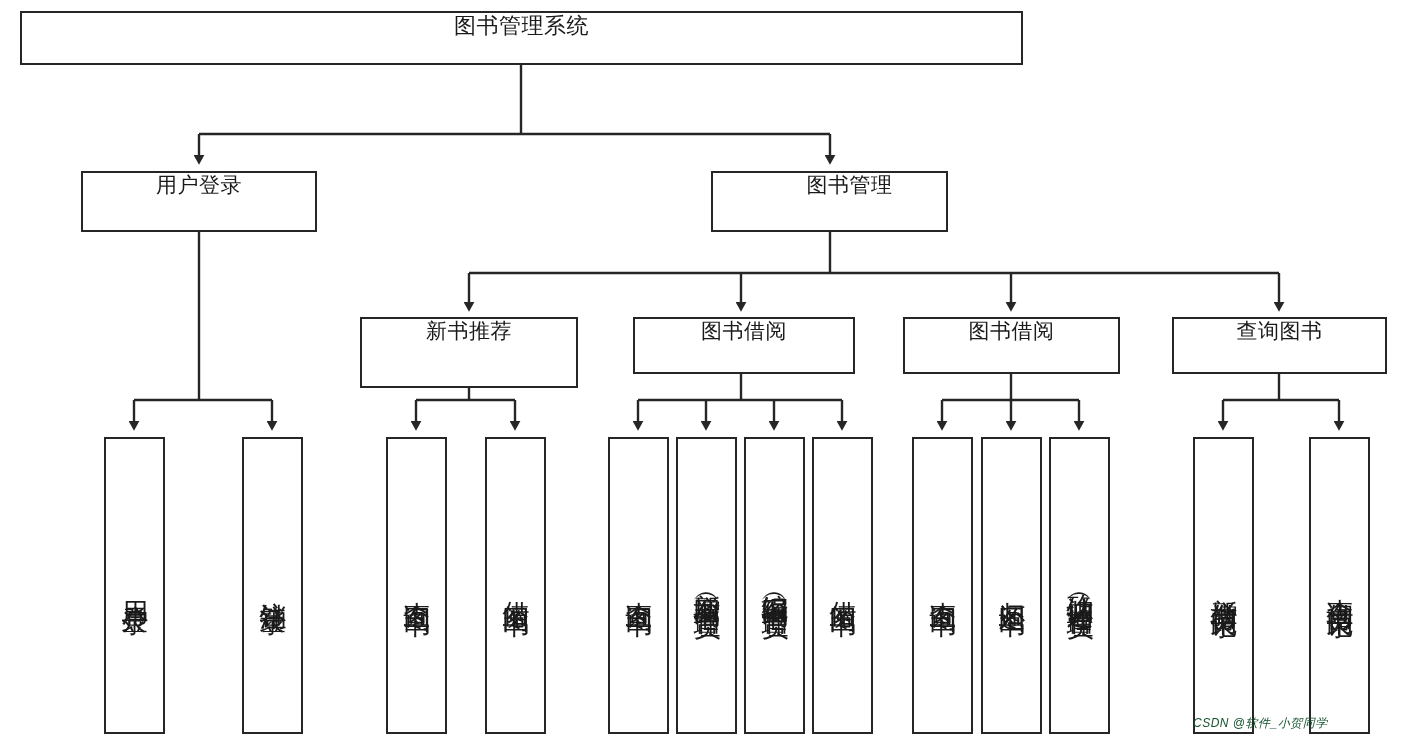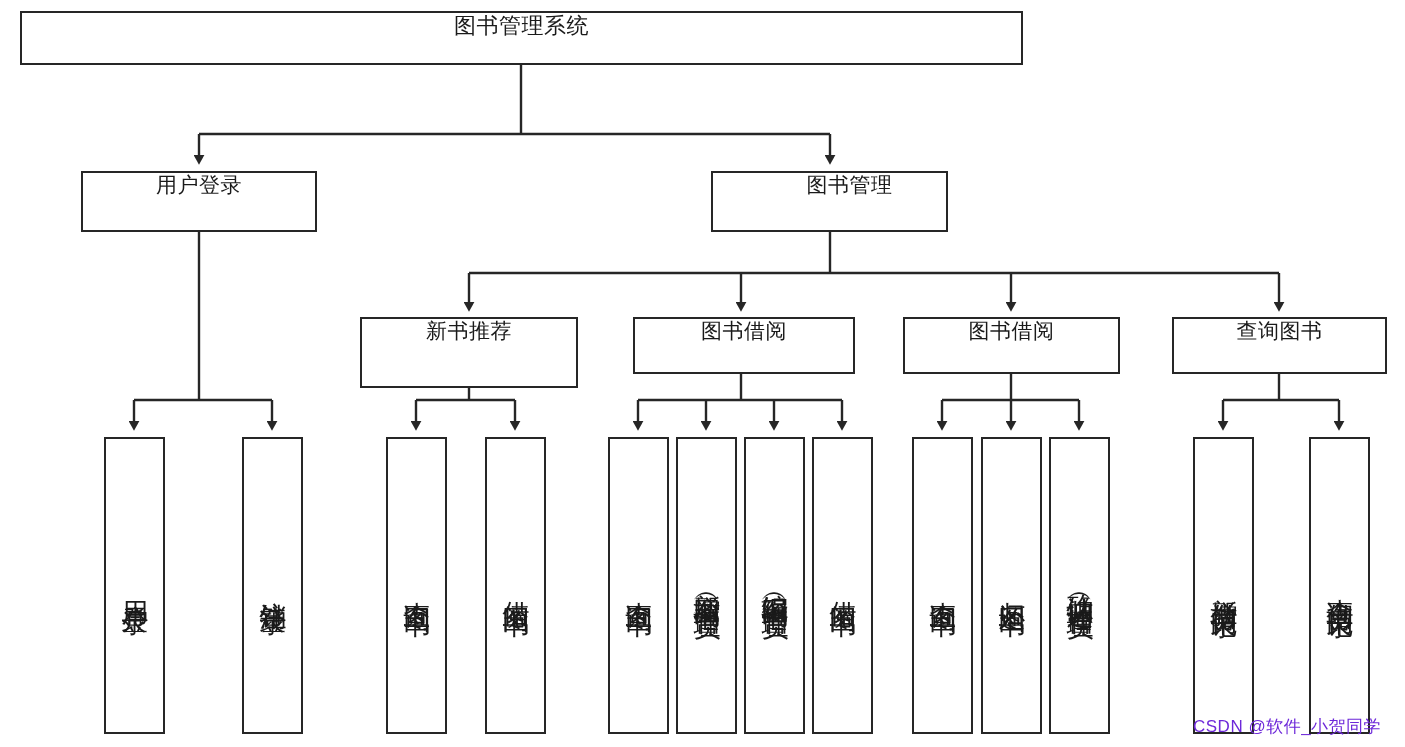--- a/index.html
+++ b/index.html
@@ -58,25 +58,26 @@
   .node.vert .label {
     writing-mode: vertical-rl;
     text-orientation: upright;
     font-size: 27px;
     line-height: 1.0;
     letter-spacing: 3px;
     white-space: nowrap;
   }
   .watermark {
     position: absolute;
-    color: #6d28d9;
-    font-size: 17px;
+    color: #14532d;
+    font-size: 12px;
     white-space: nowrap;
     letter-spacing: 0.5px;
     user-select: none;
+    font-style: italic;
   }
 </style>
 </head>
 <body>
 
 <div id="canvas">
 
   <svg id="edges" viewBox="0 0 1405 747" xmlns="http://www.w3.org/2000/svg">
     <defs>
       <marker id="arrow" markerWidth="10" markerHeight="11" refX="1.2" refY="5.5" orient="auto" markerUnits="userSpaceOnUse">

